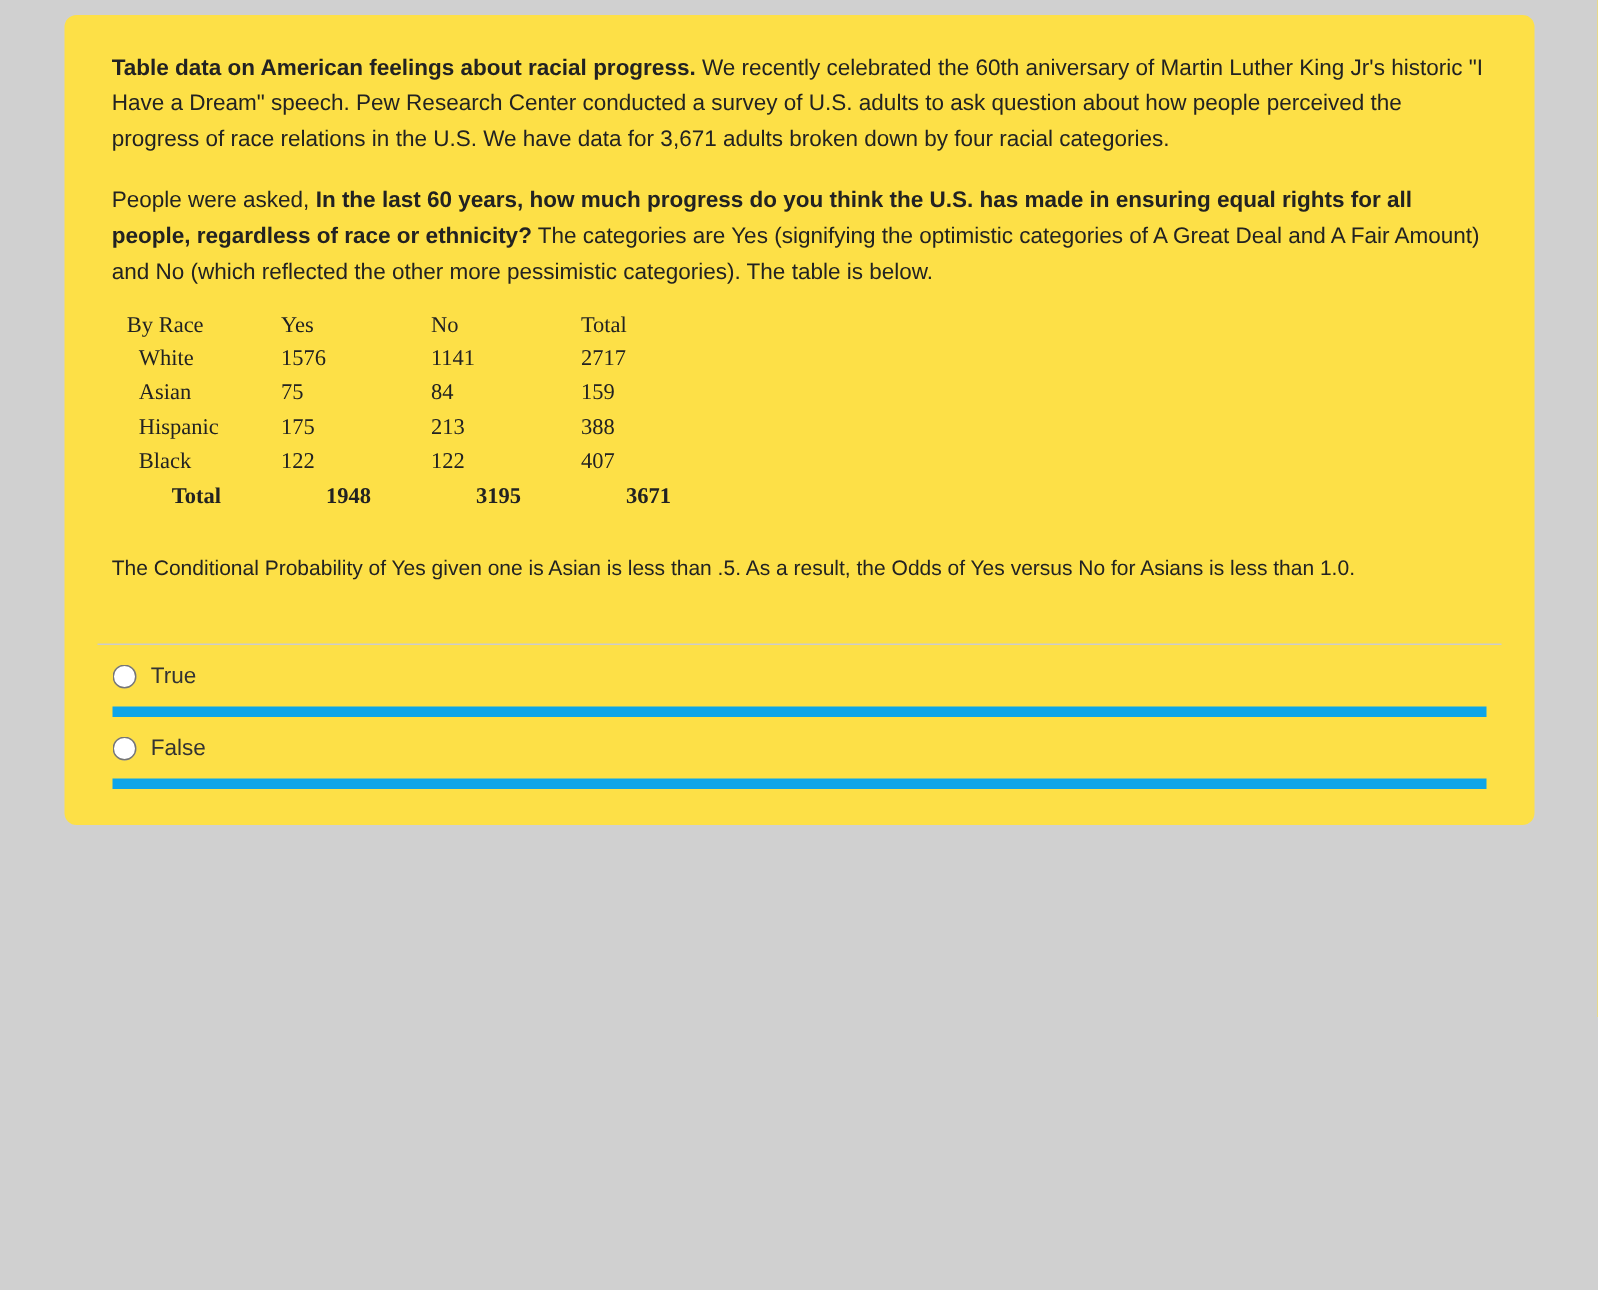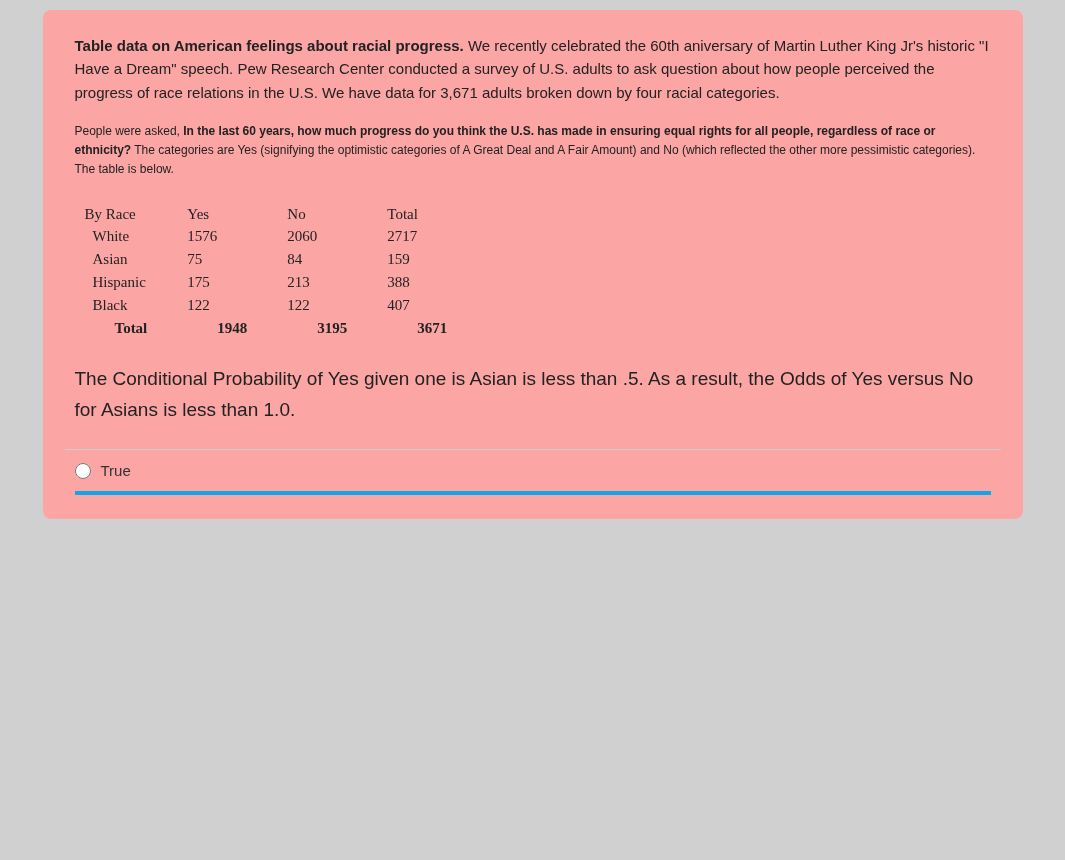--- a/index.html
+++ b/index.html
@@ -12,43 +12,43 @@
       background-color: #d0d0d0;
       display: flex;
       justify-content: center;
       align-items: flex-start;
       min-height: 860px;
       font-family: Arial, sans-serif;
       padding: 10px;
     }
 
     .card {
-      background-color: #fca5a5;
+      background-color: #fde047;
       border-radius: 8px;
       padding: 24px 32px 24px 32px;
       width: 980px;
       max-width: 100%;
     }
 
     .intro-text {
       font-size: 15px;
       color: #222;
       line-height: 1.55;
       margin-bottom: 18px;
     }
 
     .intro-text strong {
       font-weight: bold;
     }
 
     .question-text {
-      font-size: 12px;
+      font-size: 15px;
       color: #222;
       line-height: 1.6;
-      margin-bottom: 24px;
+      margin-bottom: 12px;
     }
 
     .question-text .bold-part {
       font-weight: bold;
     }
 
     .data-table {
       margin-left: 10px;
       margin-bottom: 24px;
       border-collapse: collapse;
@@ -70,37 +70,37 @@
     .data-table tbody tr td:first-child {
       padding-left: 8px;
     }
 
     .data-table tfoot td {
       font-weight: bold;
       padding-left: 30px;
     }
 
     .conclusion-text {
-      font-size: 19px;
+      font-size: 14px;
       color: #222;
       line-height: 1.6;
-      margin-bottom: 24px;
+      margin-bottom: 40px;
     }
 
     .divider {
       border: none;
       border-top: 1px solid #ccc;
       margin: 0 -10px 0 -10px;
     }
 
     .option-row {
       display: flex;
       align-items: center;
       padding: 12px 0;
-      border-bottom: 4px solid #0ea5e9;
+      border-bottom: 7px solid #0ea5e9;
       font-size: 15px;
       color: #333;
     }
 
     .option-row input[type="radio"] {
       margin-right: 10px;
       width: 16px;
       height: 16px;
       accent-color: #555;
     }
@@ -129,21 +129,21 @@
         <th>By Race</th>
         <th>Yes</th>
         <th>No</th>
         <th>Total</th>
       </tr>
     </thead>
     <tbody id="table-body">
     <tr>
           <td>White</td>
           <td class="num-col">1576</td>
-          <td class="num-col">2060</td>
+          <td class="num-col">1141</td>
           <td class="num-col">2717</td>
         </tr>
         <tr>
           <td>Asian</td>
           <td class="num-col">75</td>
           <td class="num-col">84</td>
           <td class="num-col">159</td>
         </tr>
         <tr>
           <td>Hispanic</td>
@@ -170,15 +170,19 @@
 
   <p class="conclusion-text">The Conditional Probability of Yes given one is Asian is less than .5.  As a result, the Odds of Yes versus No for Asians is less than 1.0.</p>
 
   <hr class="divider">
 
   <div id="options-container">
   <div class="option-row">
         <input type="radio" name="answer" value="true" style="">
         <span>True</span>
       </div>
+      <div class="option-row">
+        <input type="radio" name="answer" value="false" style="">
+        <span>False</span>
+      </div>
     </div>
 
 </div>
 
 </body></html>

